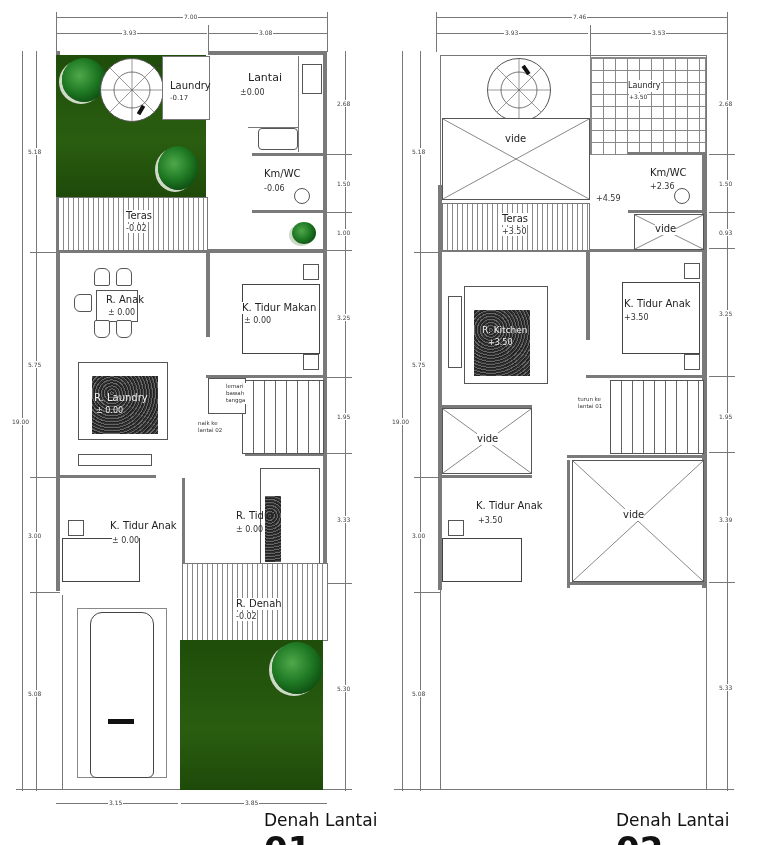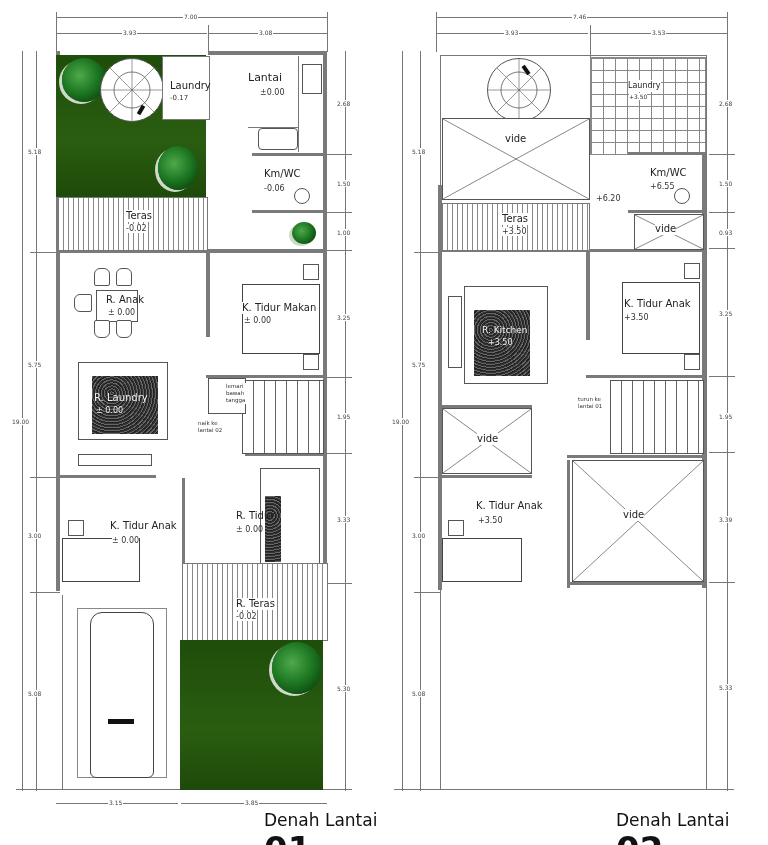--- a/index.html
+++ b/index.html
@@ -98,21 +98,21 @@
         <rect x="38" y="46" width="4" height="10" fill="#111" transform="rotate(30 40 51)"></rect>
       </svg>
   </div>
   <div class="small-note" style="left:155px; top:62px; width:55px;">naik ke lantai jemur</div>
 
   <div class="furn" style="left:162px; top:56px; width:46px; height:62px; border-color:#777;"></div>
   <div class="room-label" style="left:170px; top:80px; font-size:10px;">Laundry</div>
   <div class="room-elev" style="left:170px; top:94px; font-size:7px;">-0.17</div>
 
   <div class="room-label" style="left:248px; top:72px; font-size:11px;">Lantai</div>
-  <div class="room-elev" style="left:260px; top:88px;">±0.00</div>
+  <div class="room-elev" style="left:240px; top:88px;">±0.00</div>
   <div class="furn" style="left:302px; top:64px; width:18px; height:28px;"></div>
   <div class="furn" style="left:258px; top:128px; width:38px; height:20px; border-radius:4px;"></div>
   <div class="vline" style="left:298px; top:56px; height:96px;"></div>
   <div class="hline" style="left:248px; top:127px; width:50px;"></div>
 
   <div class="wall" style="left:252px; top:153px; width:75px; height:3px;"></div>
   <div class="wall" style="left:252px; top:210px; width:75px; height:3px;"></div>
   <div class="room-label" style="left:264px; top:168px;">Km/WC</div>
   <div class="room-elev" style="left:264px; top:184px;">-0.06</div>
   <div class="furn" style="left:294px; top:188px; width:14px; height:14px; border-radius:50%;"></div>
@@ -157,21 +157,21 @@
   <div class="furn" style="left:68px; top:520px; width:14px; height:14px;"></div>
   <div class="room-label" style="left:110px; top:520px;">K. Tidur Anak</div>
   <div class="room-elev" style="left:112px; top:536px; background:#fff;">± 0.00</div>
 
   <div class="furn" style="left:260px; top:468px; width:58px; height:104px;"></div>
   <div class="rug" style="left:265px; top:496px; width:16px; height:66px;"></div>
   <div class="room-label" style="left:236px; top:510px;">R. Tidur</div>
   <div class="room-elev" style="left:236px; top:525px;">± 0.00</div>
 
   <div class="deck" style="left:182px; top:563px; width:144px; height:76px;"></div>
-  <div class="room-label" style="left:236px; top:598px; background:#fff;">R. Teras</div>
+  <div class="room-label" style="left:236px; top:598px; background:#fff;">R. Denah</div>
   <div class="room-elev" style="left:236px; top:612px; background:#fff;">-0.02</div>
 
   <div class="garden" style="left:180px; top:640px; width:143px; height:150px;"></div>
   <div class="tree" style="left:272px; top:642px; width:50px; height:52px;"></div>
   <div class="vline" style="left:62px; top:595px; height:195px;"></div>
   <div class="furn" style="left:77px; top:608px; width:88px; height:168px; border-color:#888;"></div>
   <div class="car" style="left:90px; top:612px; width:62px; height:164px;"></div>
   <div class="abs" style="left:108px; top:719px; width:26px; height:5px; background:#111;"></div>
 
   <div class="title" style="left:264px; top:810px;">Denah Lantai</div>
@@ -243,23 +243,23 @@
     <svg viewBox="0 0 146 80" preserveAspectRatio="none">
         <line x1="0" y1="0" x2="146" y2="80" stroke="#555" stroke-width="0.7"></line>
         <line x1="146" y1="0" x2="0" y2="80" stroke="#555" stroke-width="0.7"></line>
       </svg>
     <div class="room-label" style="left:62px; top:14px; background:#fff;">vide</div>
   </div>
 
   <div class="wall" style="left:244px; top:152px; width:78px; height:3px;"></div>
   <div class="wall" style="left:244px; top:210px; width:78px; height:3px;"></div>
   <div class="room-label" style="left:266px; top:167px;">Km/WC</div>
-  <div class="room-elev" style="left:266px; top:182px;">+6.55</div>
+  <div class="room-elev" style="left:266px; top:182px;">+2.36</div>
   <div class="furn" style="left:290px; top:188px; width:14px; height:14px; border-radius:50%;"></div>
-  <div class="room-elev" style="left:212px; top:194px;">+6.20</div>
+  <div class="room-elev" style="left:212px; top:194px;">+4.59</div>
 
   <div class="vide" style="left:250px; top:214px; width:68px; height:34px;">
     <svg viewBox="0 0 68 34" preserveAspectRatio="none">
         <line x1="0" y1="0" x2="68" y2="34" stroke="#555" stroke-width="0.7"></line>
         <line x1="68" y1="0" x2="0" y2="34" stroke="#555" stroke-width="0.7"></line>
       </svg>
     <div class="room-label" style="left:20px; top:8px; background:#fff;">vide</div>
   </div>
 
   <div class="deck" style="left:58px; top:203px; width:146px; height:46px;"></div>

